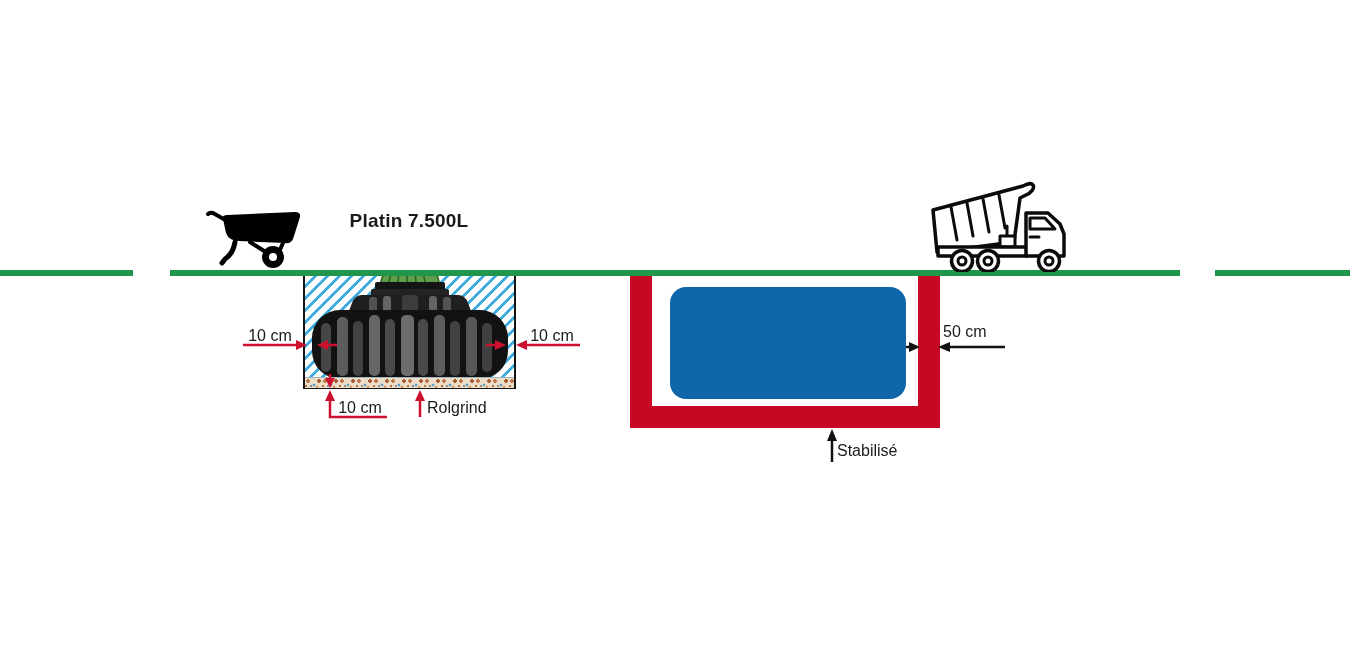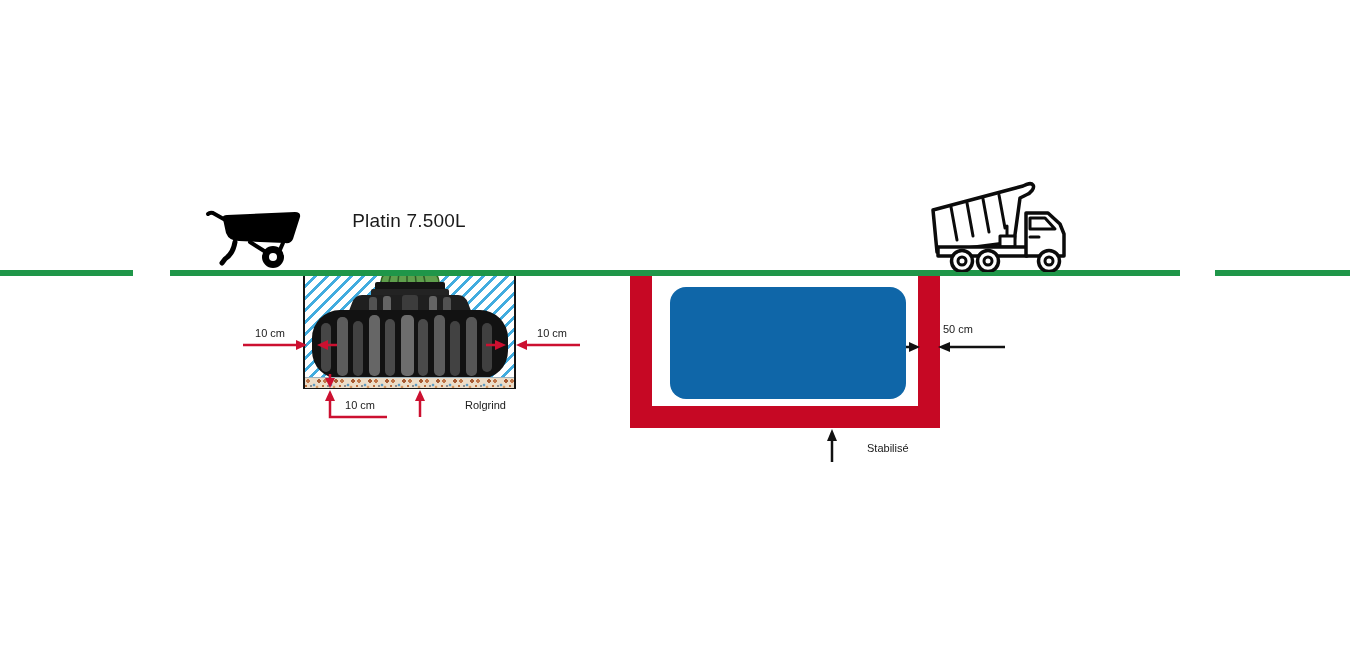--- a/index.html
+++ b/index.html
@@ -5,21 +5,21 @@
   html,body{margin:0;padding:0;background:#fff;}
   .canvas{
     position:relative;width:1350px;height:650px;background:#ffffff;
     font-family:"Liberation Sans",sans-serif;overflow:hidden;
   }
   .ground{position:absolute;top:270px;height:6px;background:#1f9649;z-index:5;}
   .seg1{left:0;width:133px;}
   .seg2{left:170px;width:1010px;}
   .seg3{left:1215px;width:135px;}
   .title{
-    position:absolute;top:210px;font-weight:normal;font-size:19px;color:#1a1a1a;
+    position:absolute;top:210px;font-weight:bold;font-size:19px;color:#1a1a1a;
     text-align:center;z-index:4;letter-spacing:.2px;
   }
   .title-left{left:309px;width:200px;}
   .title-right{left:662px;width:250px;}
   .icon-svg{position:absolute;z-index:6;}
   .pit{
     position:absolute;left:303px;top:276px;width:213px;height:113px;
     box-sizing:border-box;border-left:2px solid #141414;border-right:2px solid #141414;
     border-bottom:2px solid #141414;
     background:repeating-linear-gradient(135deg,#ffffff 0 6px,#41acdf 6px 8.5px);
@@ -42,27 +42,27 @@
   .concrete{
     position:absolute;left:630px;top:276px;width:310px;height:152px;box-sizing:border-box;
     border-left:22px solid #c60824;border-right:22px solid #c60824;border-bottom:22px solid #c60824;
     background:transparent;z-index:1;
   }
   .bluetank{
     position:absolute;left:670px;top:287px;width:236px;height:112px;border-radius:16px;
     background:#0f66a8;z-index:2;
   }
   .overlay{position:absolute;left:0;top:0;width:1350px;height:650px;z-index:6;pointer-events:none;}
-  .dim-label{position:absolute;font-size:11px;color:#1a1a1a;z-index:7;white-space:nowrap;}
+  .dim-label{position:absolute;font-size:16px;color:#1a1a1a;z-index:7;white-space:nowrap;}
   .lbl-dim-left{left:238px;top:327px;width:64px;text-align:center;}
   .lbl-dim-right{left:520px;top:327px;width:64px;text-align:center;}
   .lbl-dim-bottom{left:332px;top:399px;width:56px;text-align:center;}
-  .lbl-rolgrind{left:427px;top:399px;margin-left:38px;}
+  .lbl-rolgrind{left:427px;top:399px;}
   .lbl-50cm{left:943px;top:323px;width:62px;text-align:left;}
-  .lbl-stabilise{left:837px;top:442px;margin-left:30px;}
+  .lbl-stabilise{left:837px;top:442px;}
 </style>
 </head>
 <body>
 
 <div class="canvas">
 
   <div class="ground seg1"></div>
   <div class="ground seg2"></div>
   <div class="ground seg3"></div>
 

